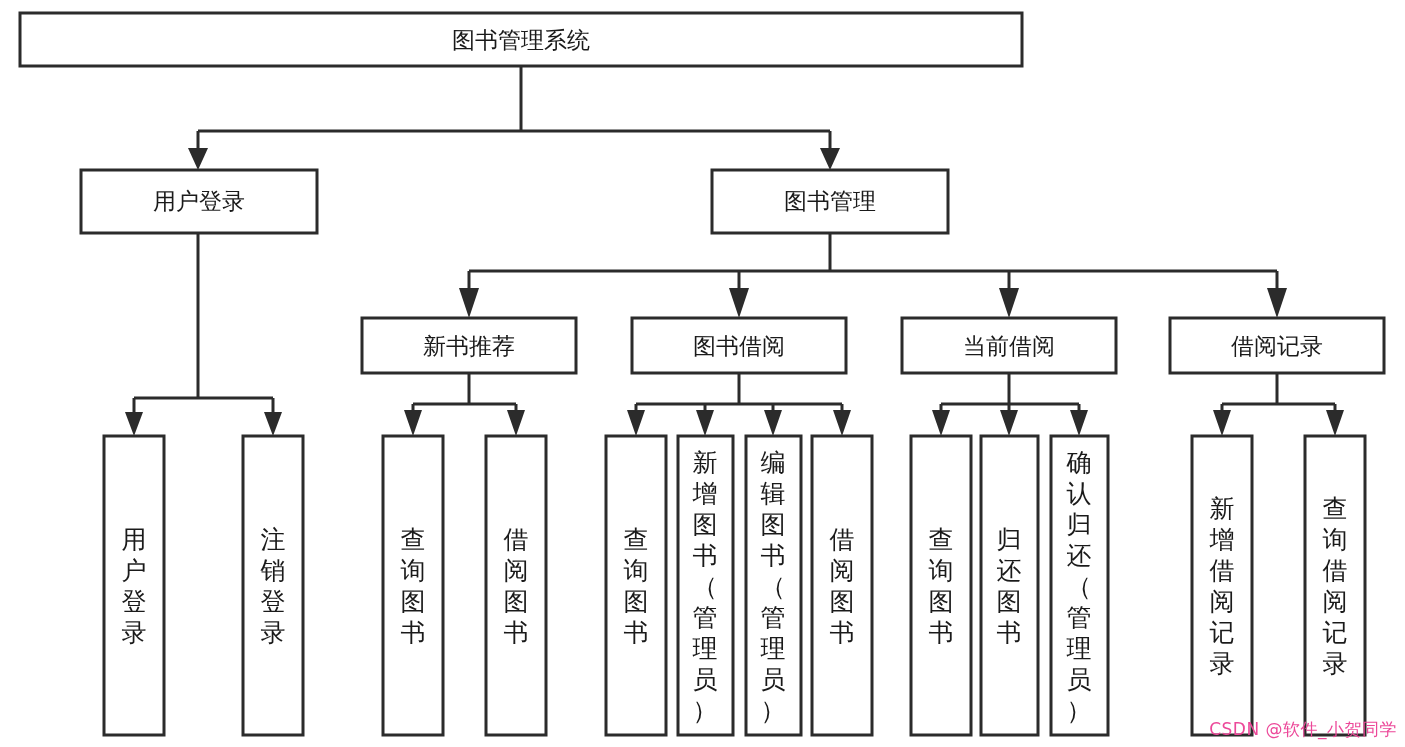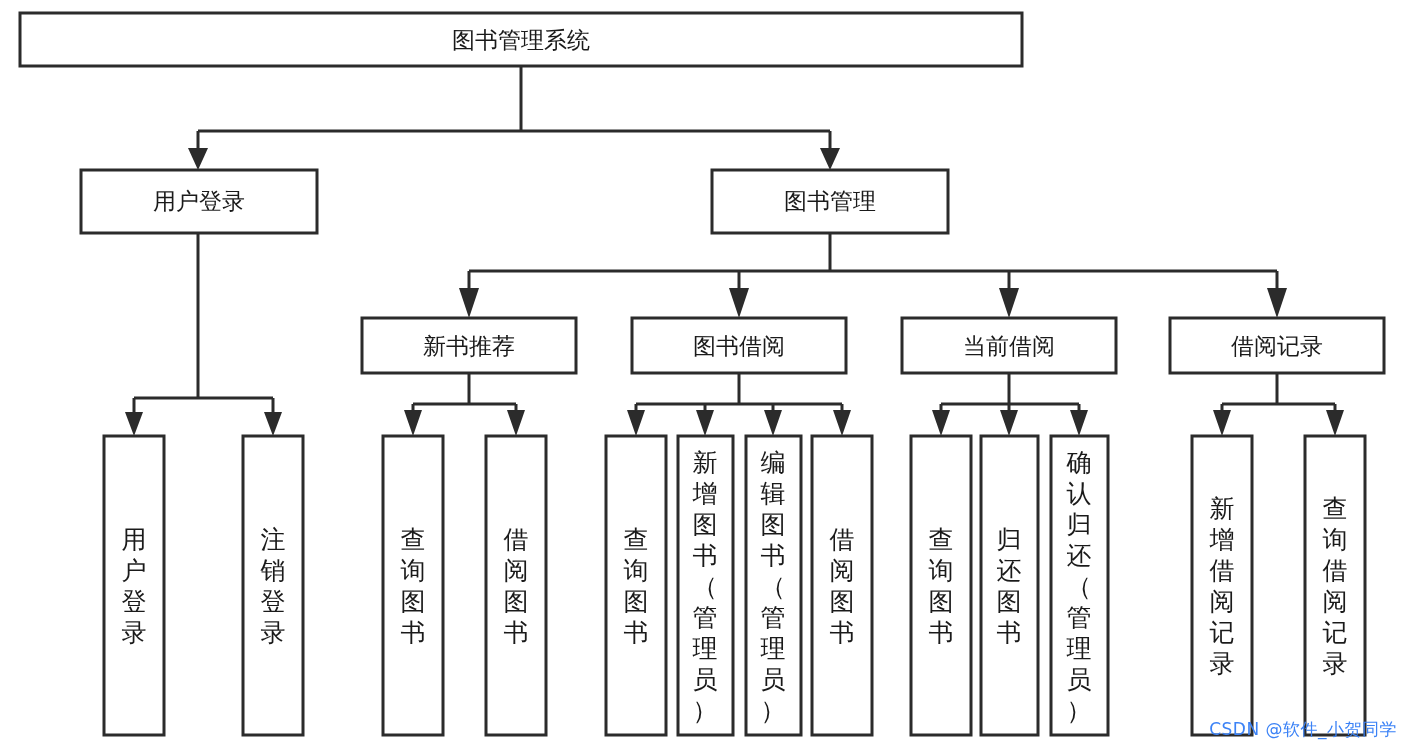--- a/index.html
+++ b/index.html
@@ -52,21 +52,21 @@
   .arrow-head {
     fill: #2b2b2b;
     stroke: none;
   }
   .watermark {
     position: absolute;
     right: 8px;
     bottom: 6px;
     font-family: "DejaVu Sans", "Liberation Sans", sans-serif;
     font-size: 17px;
-    color: #3b82f6;
+    color: #ec4899;
     letter-spacing: 0.5px;
     white-space: nowrap;
     user-select: none;
     text-align: right;
   }
 </style>
 </head>
 <body>
 
 <div id="diagram-root">

